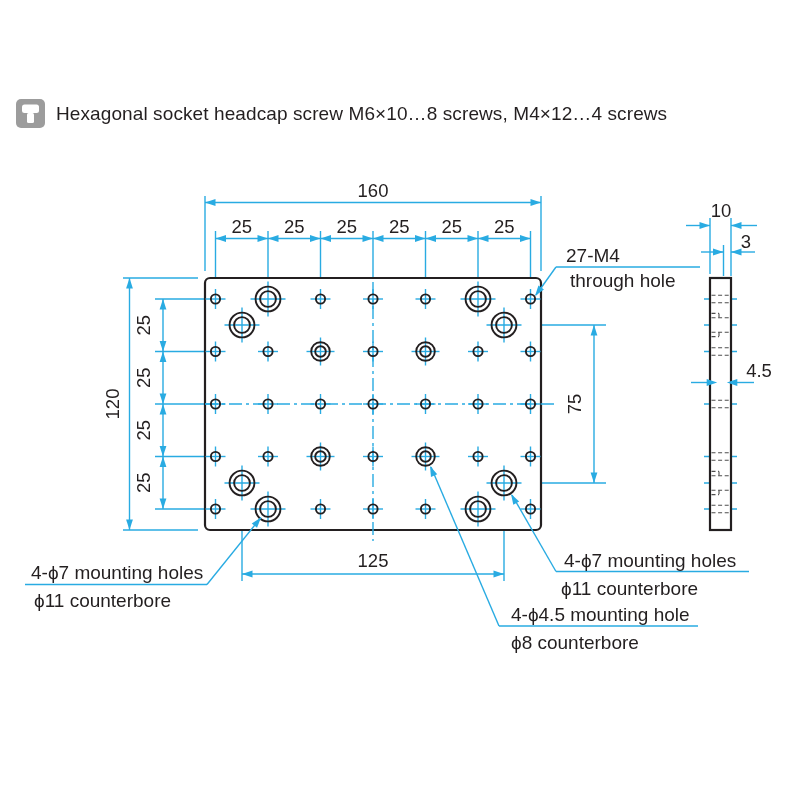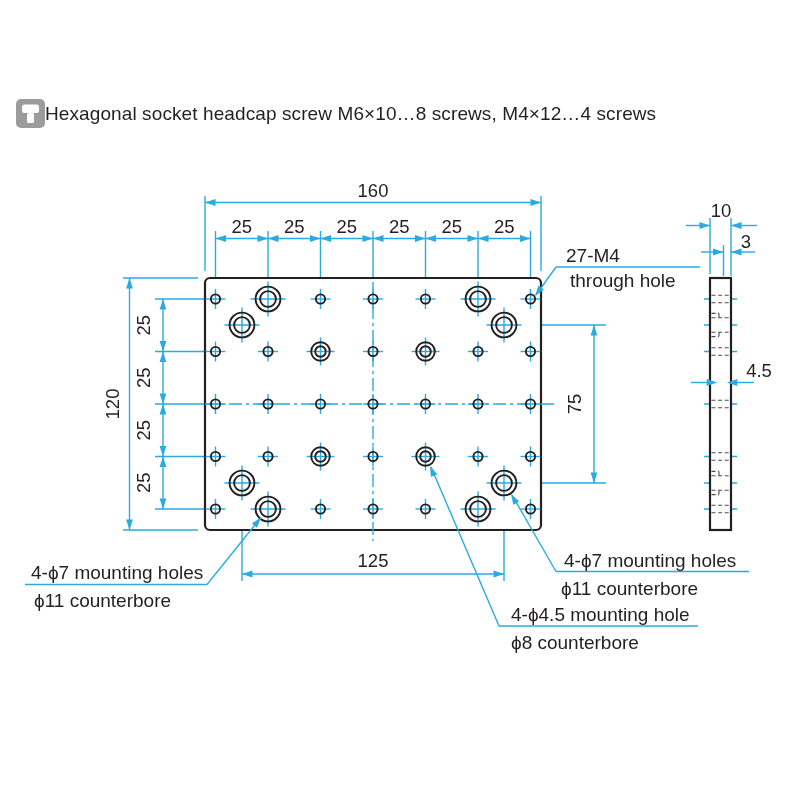--- a/index.html
+++ b/index.html
@@ -1,18 +1,18 @@
 <!DOCTYPE html>
 <html><head>
 <meta charset="utf-8">
 <style>
   html,body{margin:0;padding:0;background:#fff;}
   body{width:800px;height:800px;position:relative;font-family:"Liberation Sans","DejaVu Sans",sans-serif;}
   #stage{position:absolute;left:0;top:0;width:800px;height:800px;}
-  .header{position:absolute;left:8px;top:99px;display:flex;align-items:center;padding-left:8px;}
+  .header{position:absolute;left:8px;top:99px;display:flex;align-items:center;gap:11px;padding-left:8px;}
   .header-text{font-size:19px;color:#231f20;letter-spacing:0.1px;white-space:nowrap;}
   svg text{fill:#231f20;font-family:"Liberation Sans","DejaVu Sans",sans-serif;}
   .dimtxt{font-size:18.5px;}
   .lbltxt{font-size:19px;}
   .cy{stroke:#29abe2;stroke-width:1.4;fill:none;}
   .cl{stroke:#29abe2;stroke-width:1.4;fill:none;stroke-dasharray:13 4 3 4;}
   .dk{stroke:#231f20;stroke-width:2.2;fill:#fff;}
   .hid{stroke:#4d4d4d;stroke-width:1.1;fill:none;stroke-dasharray:4 2.6;}
   .ca{fill:#29abe2;stroke:none;}
 </style>

